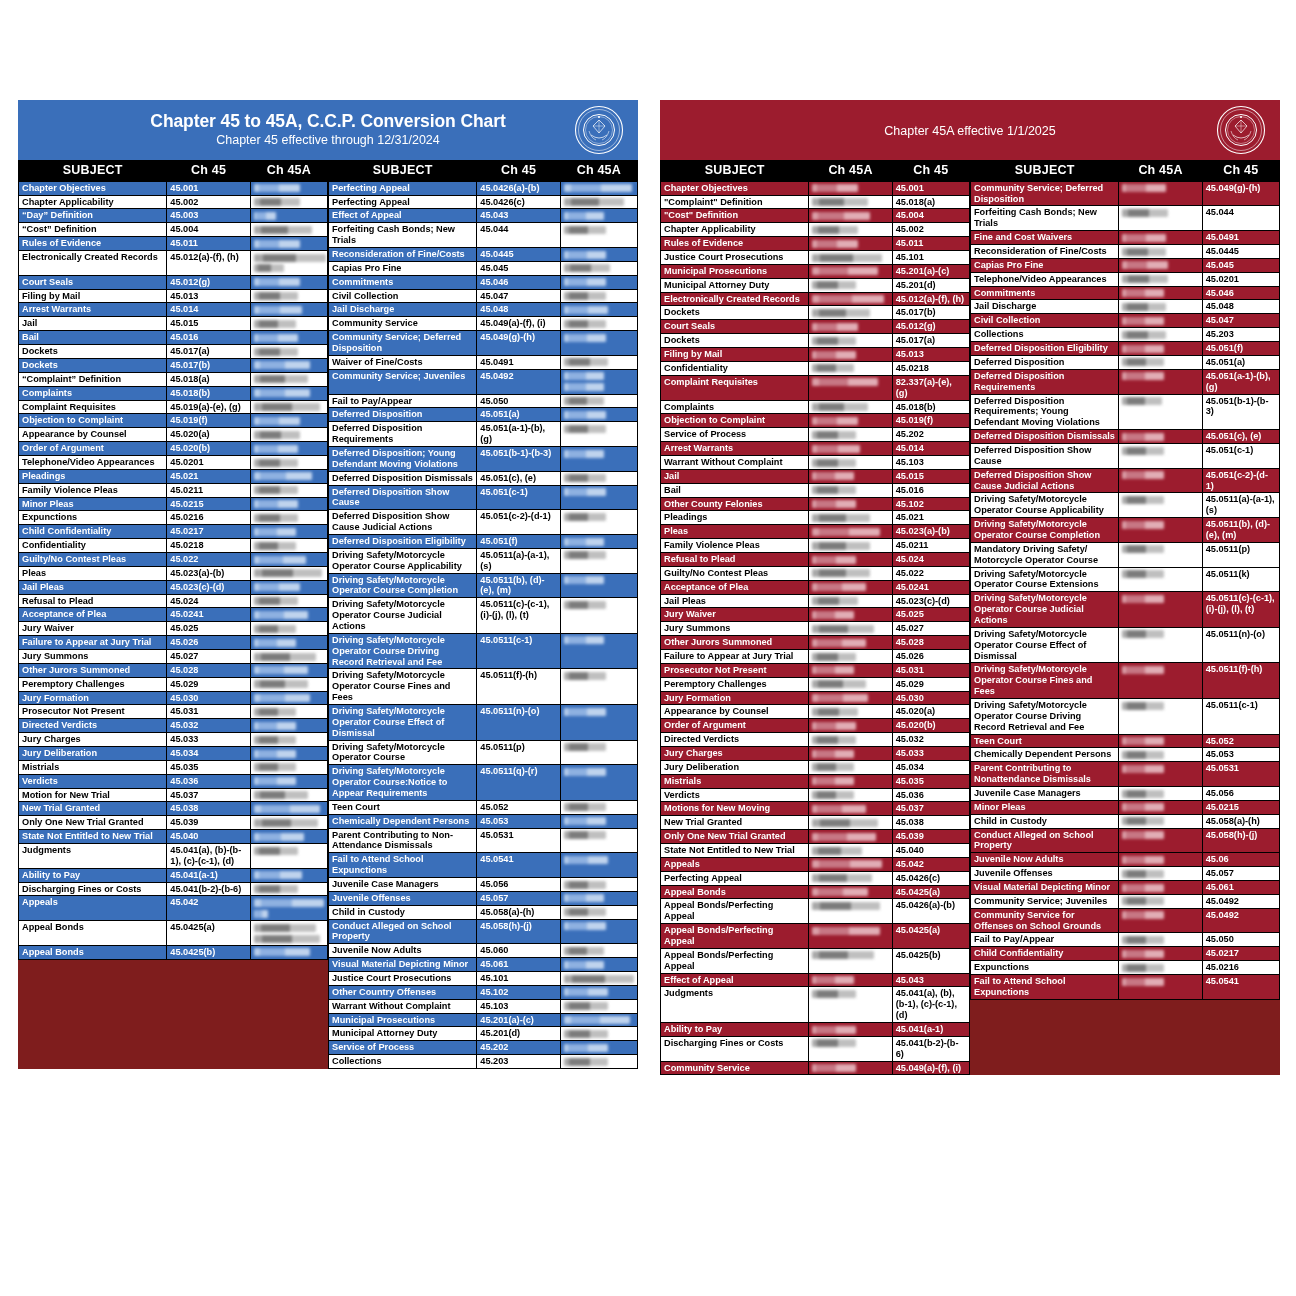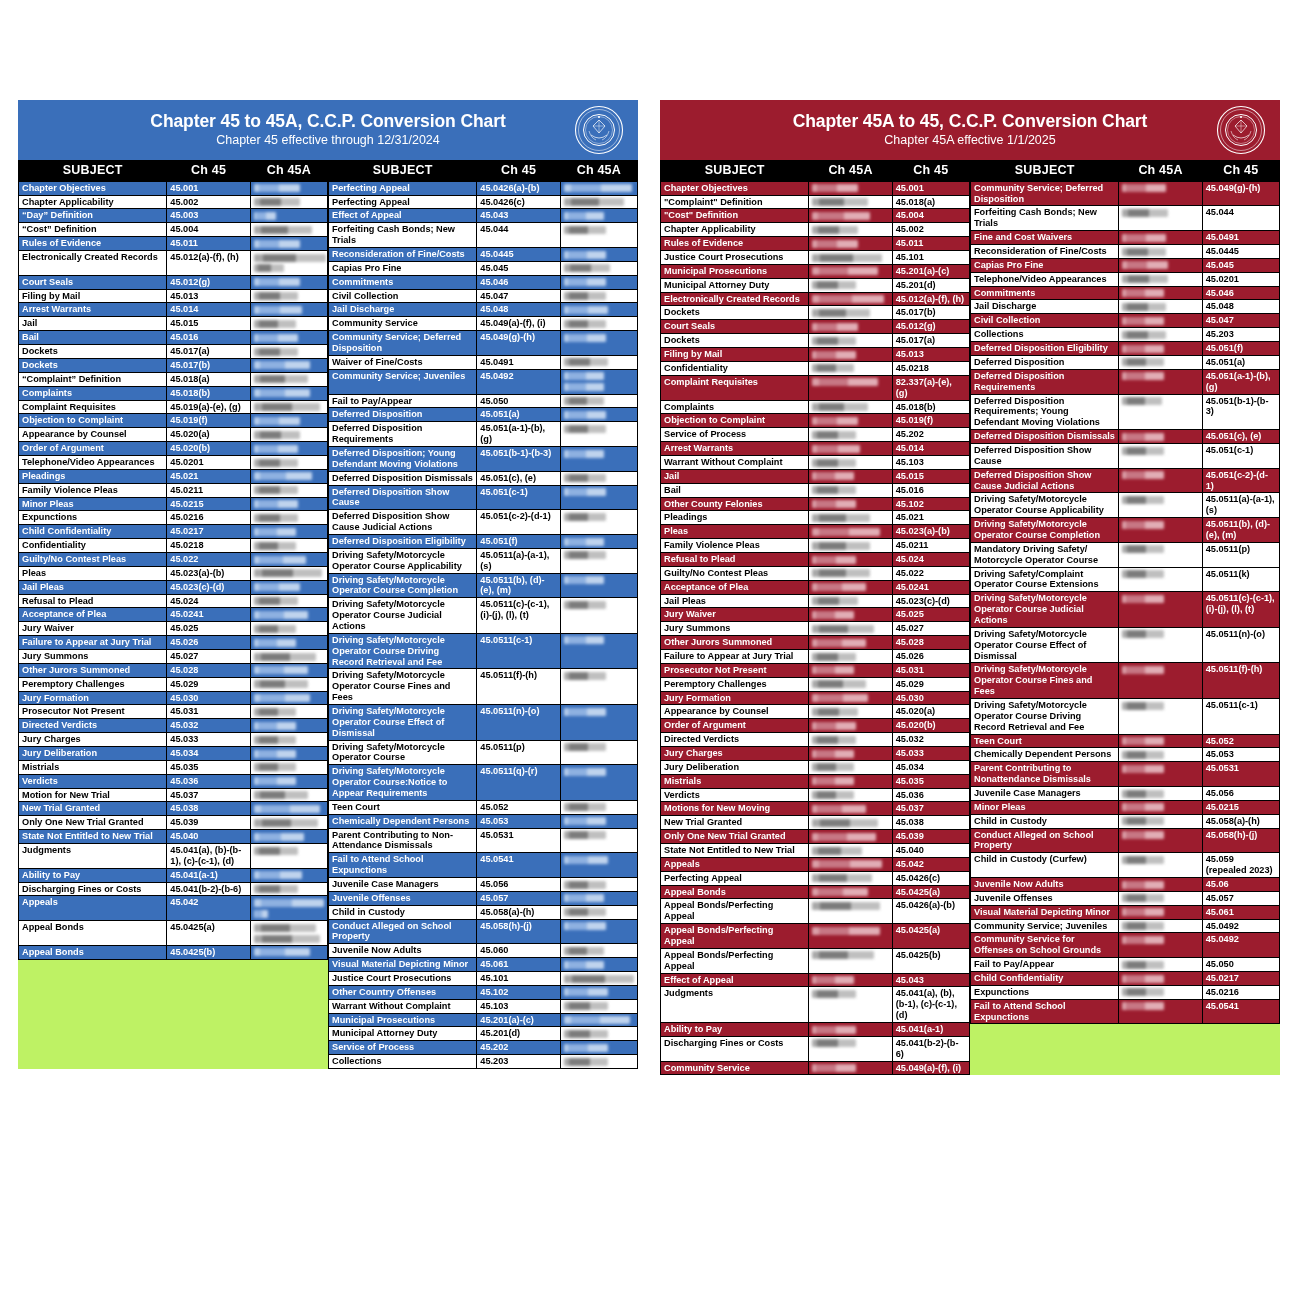--- a/index.html
+++ b/index.html
@@ -23,21 +23,21 @@
     display:flex;flex-direction:column;align-items:center;justify-content:center;
     color:#ffffff;
   }
   .chart.left .banner{background:#3a6fba;}
   .chart.right .banner{background:#9c1c2e;}
   .banner-title{font-size:17.5px;font-weight:bold;letter-spacing:-0.1px;line-height:1.1;}
   .banner-sub{font-size:12.5px;font-weight:normal;margin-top:3px;line-height:1.1;}
   .seal{position:absolute;right:14px;top:5px;width:50px;height:50px;}
 
   
-  .cols{display:flex;gap:0;background:#bef264;}
+  .cols{display:flex;gap:0;background:#7f1d1d;}
   .col{flex:1 1 0;min-width:0;}
 
   table.t{
     border-collapse:collapse;
     width:100%;
     table-layout:fixed;
     border:1.5px solid #000;
   }
   table.t th, table.t td{
     border:1px solid #000;
@@ -1033,21 +1033,20 @@
                 <td><span class="redact" style="width: 44px;"></span></td>
               </tr>
             </tbody>
         </table>
       </div>
     </div>
   </section>
 
   <section class="chart right">
     <div class="banner">
-      <div class="banner-title">Chapter 45A to 45, C.C.P. Conversion Chart</div>
       <div class="banner-sub">Chapter 45A effective 1/1/2025</div>
       <span class="seal">
         <svg viewBox="0 0 100 100" width="50" height="50" aria-hidden="true">
           <circle cx="50" cy="50" r="47" fill="none" stroke="#ffffff" stroke-width="2.2"></circle>
           <circle cx="50" cy="50" r="41" fill="none" stroke="#ffffff" stroke-width="1"></circle>
           <circle cx="50" cy="50" r="31" fill="none" stroke="#ffffff" stroke-width="2"></circle>
           <circle cx="50" cy="50" r="27" fill="none" stroke="#ffffff" stroke-width="0.8"></circle>
           <path d="M50 30 L62 42 L50 56 L38 42 Z" fill="none" stroke="#ffffff" stroke-width="1.4"></path>
           <path d="M50 30 L50 56 M38 42 L62 42" stroke="#ffffff" stroke-width="0.9"></path>
           <path d="M34 60 Q50 72 66 60" fill="none" stroke="#ffffff" stroke-width="1.4"></path>
@@ -1796,21 +1795,21 @@
                 <td>
                   <span class="cell-text">Mandatory Driving Safety/ Motorcycle Operator Course</span>
                 </td>
                 <td><span class="redact" style="width: 42px;"></span></td>
                 <td>
                   <span class="cell-text">45.0511(p)</span>
                 </td>
               </tr>
               <tr class="off">
                 <td>
-                  <span class="cell-text">Driving Safety/Complaint Operator Course Extensions</span>
+                  <span class="cell-text">Driving Safety/Motorcycle Operator Course Extensions</span>
                 </td>
                 <td><span class="redact" style="width: 42px;"></span></td>
                 <td>
                   <span class="cell-text">45.0511(k)</span>
                 </td>
               </tr>
               <tr class="on">
                 <td>
                   <span class="cell-text">Driving Safety/Motorcycle Operator Course Judicial Actions</span>
                 </td>
@@ -1900,29 +1899,20 @@
                   <span class="cell-text">45.058(a)-(h)</span>
                 </td>
               </tr>
               <tr class="on">
                 <td>
                   <span class="cell-text">Conduct Alleged on School Property</span>
                 </td>
                 <td><span class="redact" style="width: 42px;"></span></td>
                 <td>
                   <span class="cell-text">45.058(h)-(j)</span>
-                </td>
-              </tr>
-              <tr class="off">
-                <td>
-                  <span class="cell-text">Child in Custody (Curfew)</span>
-                </td>
-                <td><span class="redact" style="width: 42px;"></span></td>
-                <td>
-                  <span class="cell-text">45.059 (repealed 2023)</span>
                 </td>
               </tr>
               <tr class="on">
                 <td>
                   <span class="cell-text">Juvenile Now Adults</span>
                 </td>
                 <td><span class="redact" style="width: 42px;"></span></td>
                 <td>
                   <span class="cell-text">45.06</span>
                 </td>

